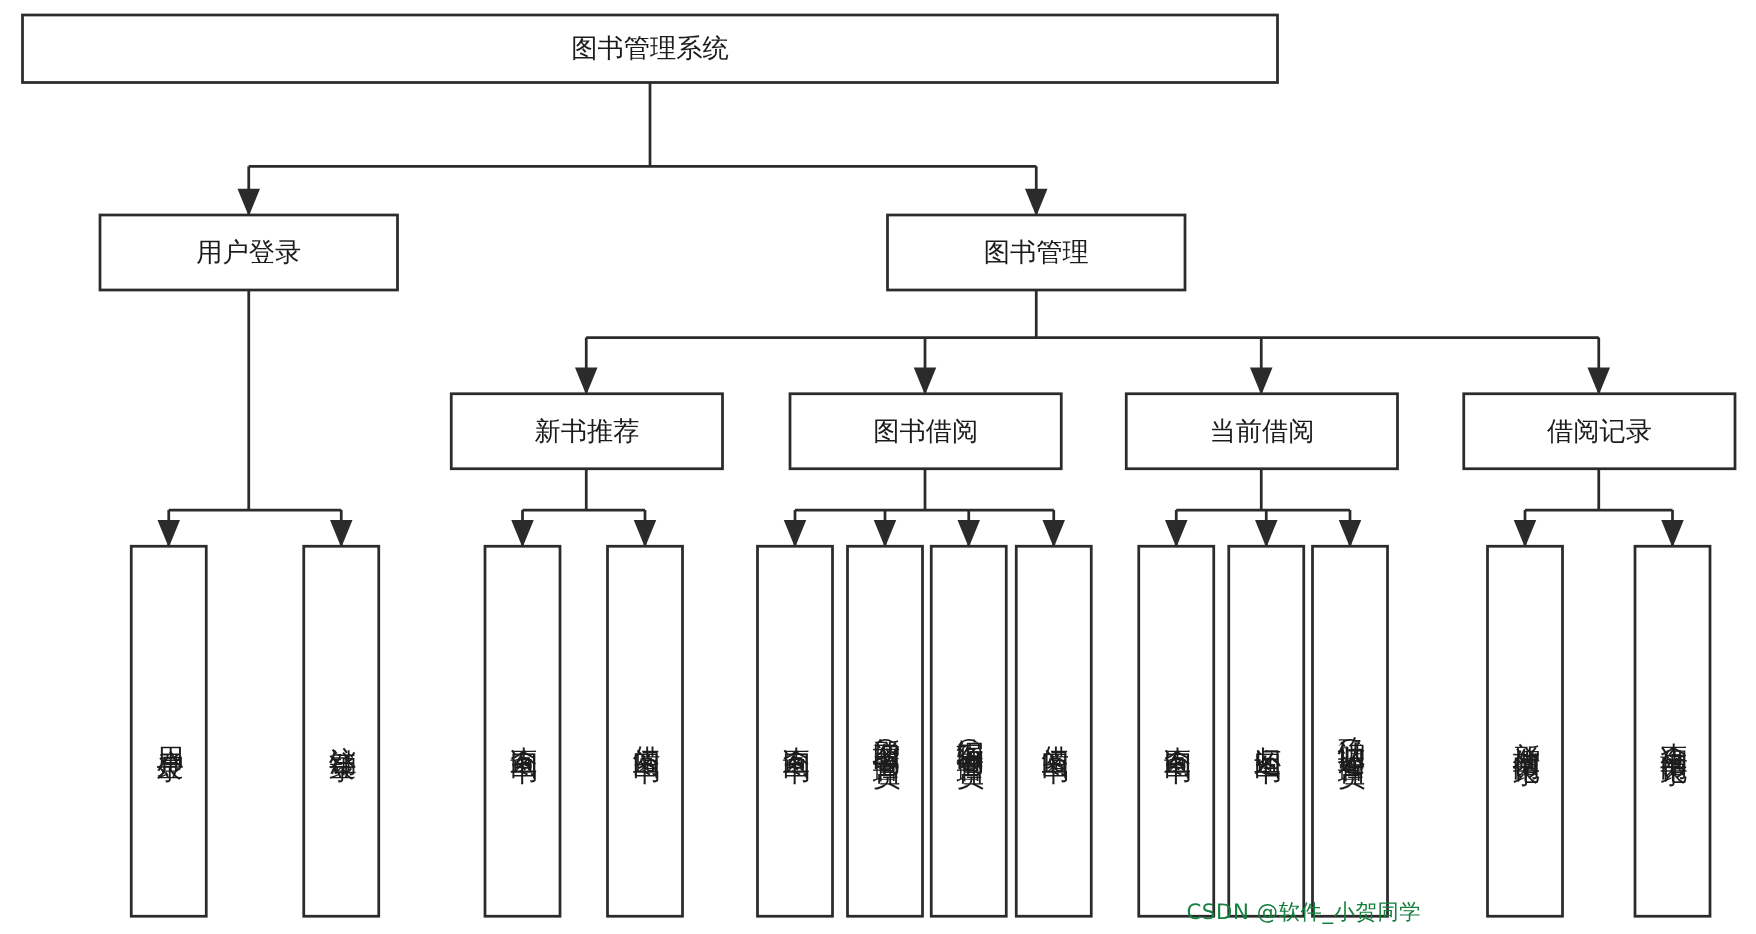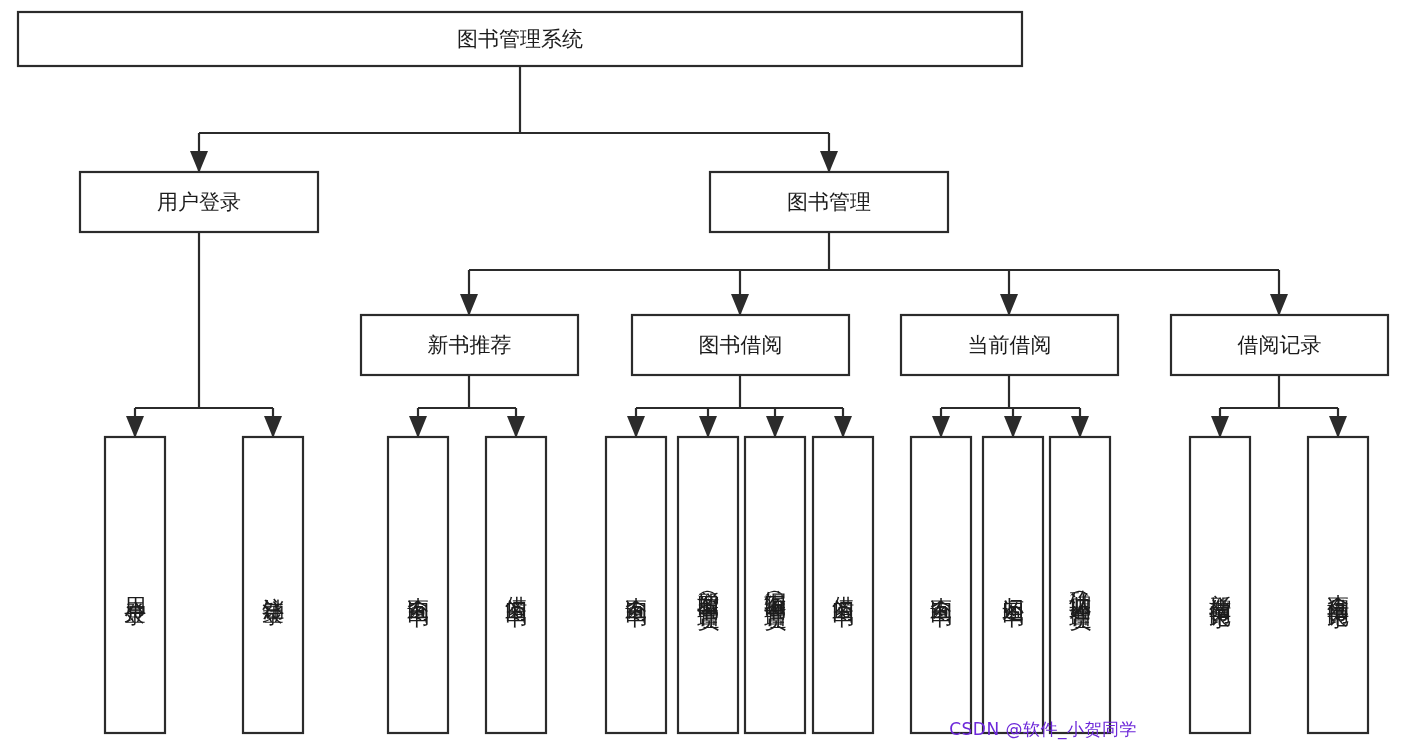--- a/index.html
+++ b/index.html
@@ -65,21 +65,21 @@
     white-space: nowrap;
     pointer-events: none;
     user-select: none;
   }
   #watermark {
     position: absolute;
     right: 8px;
     bottom: 6px;
     font-family: "DejaVu Sans", "Liberation Sans", sans-serif;
     font-size: 17px;
-    color: #6d28d9;
+    color: #15803d;
     letter-spacing: 0.5px;
     white-space: nowrap;
   }
 </style>
 </head>
 <body>
 
 <div id="diagram-root">
 
   <svg id="tree-svg" viewBox="0 0 1405 747" preserveAspectRatio="none">

